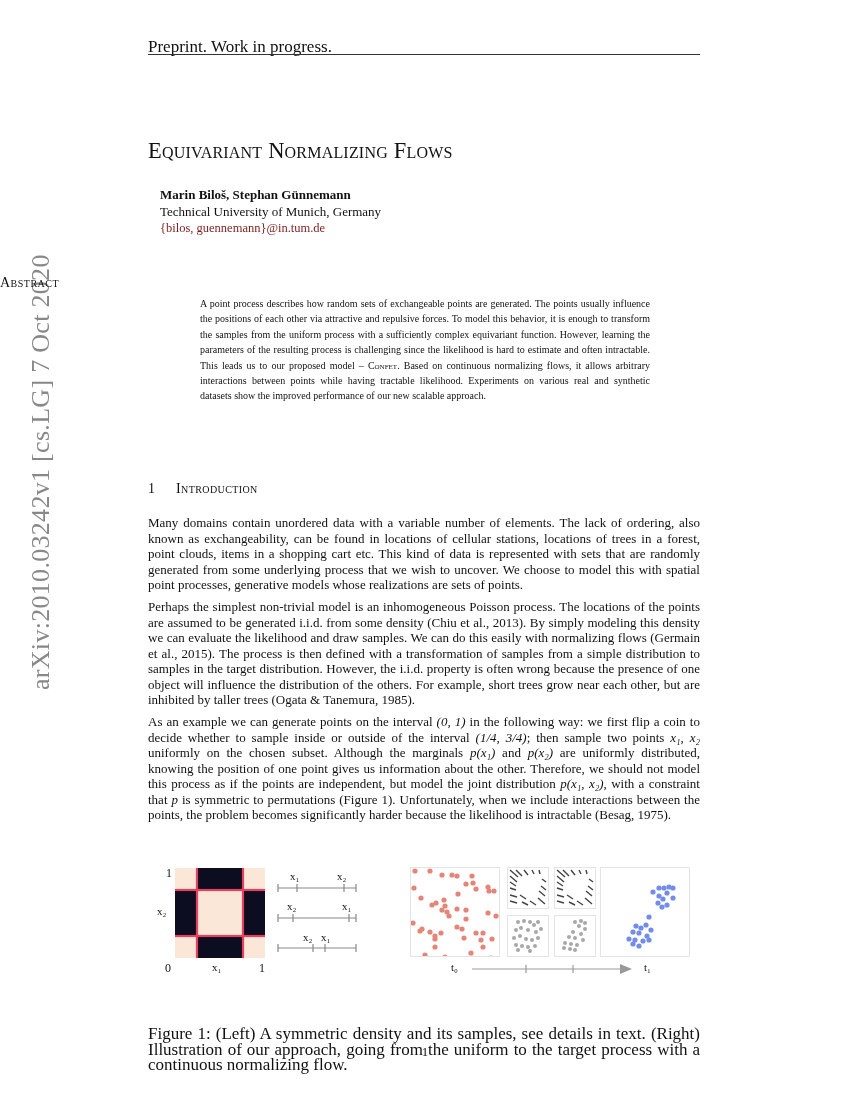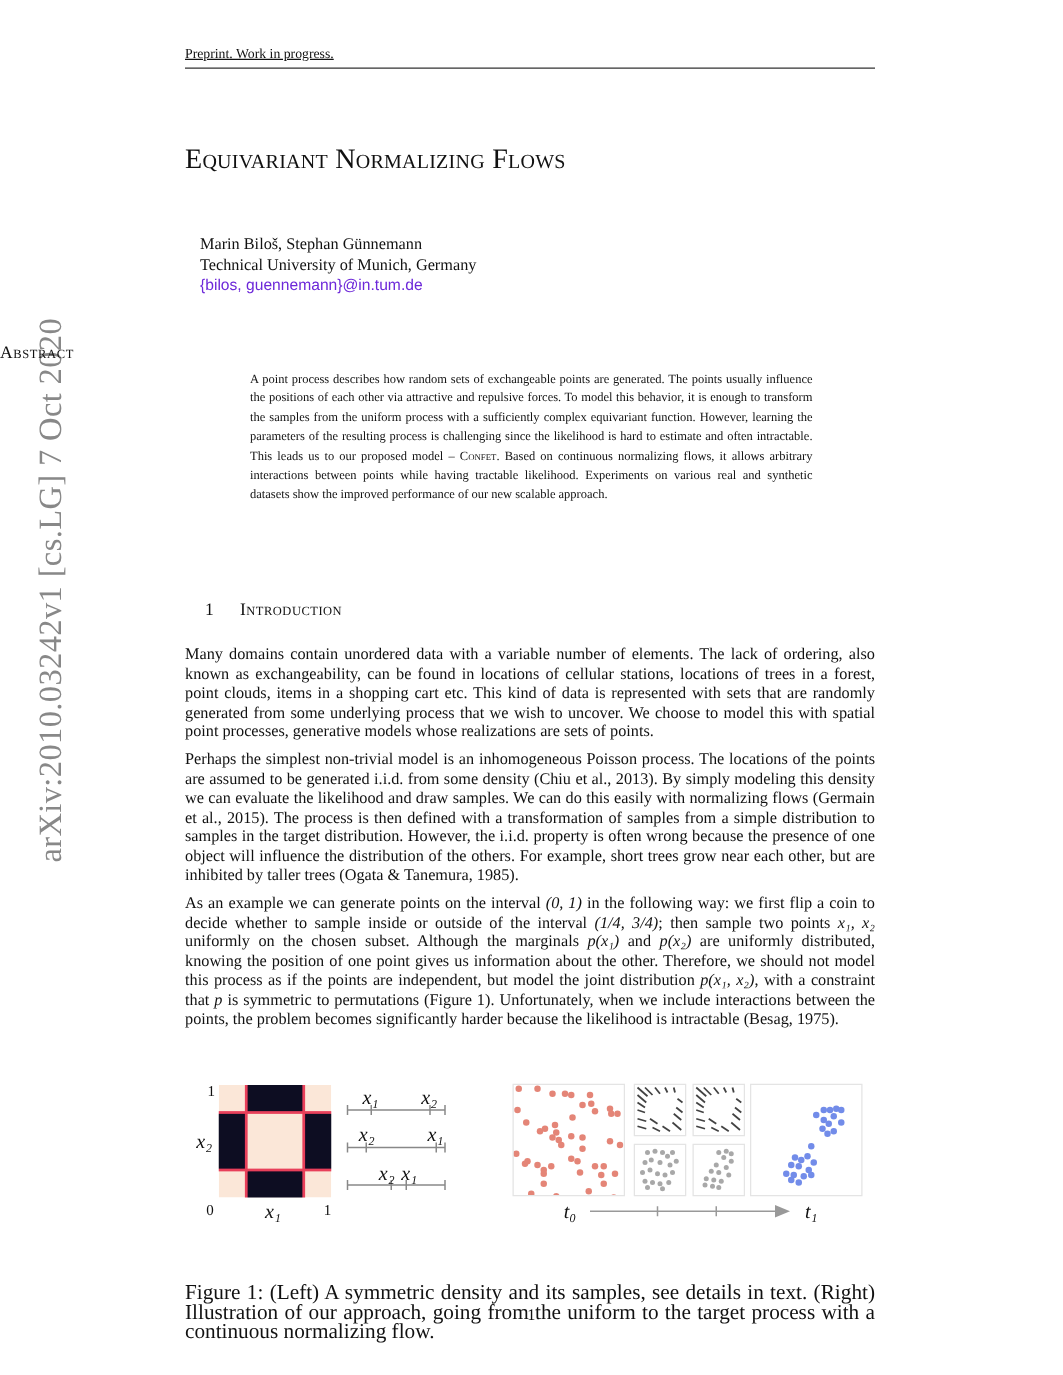--- a/index.html
+++ b/index.html
@@ -1,40 +1,40 @@
 <!DOCTYPE html>
 <html><head>
 <meta charset="utf-8">
 <style>
   html, body { margin: 0; padding: 0; background: #ffffff; }
   body { width: 850px; height: 1100px; position: relative; overflow: hidden;
          font-family: "Liberation Serif", "DejaVu Serif", serif; color: #111; }
   .abs { position: absolute; }
-  .header { left: 148px; top: 37px; font-size: 11px; text-decoration: underline; }
+  .header { left: 148px; top: 37px; font-size: 17px; }
   .header-rule { left: 148px; top: 54px; width: 552px; height: 1px; background: #333; }
   .title { left: 148px; top: 112px; font-size: 22.5px; line-height: 29px; letter-spacing: 0.2px; }
   .title .sc { font-variant: small-caps; }
   .authors { left: 160px; top: 186px; font-size: 13px; line-height: 17px; }
-  .authors .names { font-weight: normal; }
-  .authors .email { font-family: Liberation Sans, sans-serif; font-size: 12.5px; color: #6d28d9; }
+  .authors .names { font-weight: bold; }
+  .authors .email { font-family: Liberation Serif, serif; font-size: 12.5px; color: #7f1d1d; }
   .abstract-head { left: 0; width: 850px; top: 275px; text-align: left; font-size: 14px; font-variant: small-caps; letter-spacing: 0.5px; }
   .abstract { left: 200px; top: 296px; width: 450px; font-size: 10px; line-height: 15.4px; text-align: justify; }
-  .sc { font-variant: small-caps; }
+  .sc { font-variant: small-caps; margin-top: 24px; }
   .side { left: 26px; top: 690px; transform-origin: 0 0; transform: rotate(-90deg);
           font-size: 26px; color: #888; white-space: nowrap; letter-spacing: 0.3px; }
-  .sec-head { left: 148px; top: 481px; font-size: 14px; font-variant: small-caps; letter-spacing: 0.4px; margin-left: 16px; }
+  .sec-head { left: 148px; top: 481px; font-size: 14px; font-variant: small-caps; letter-spacing: 0.4px; }
   .sec-head .num { display: inline-block; width: 28px; }
   .para { left: 148px; width: 552px; font-size: 13px; line-height: 15.5px; text-align: justify; }
   .p1 { top: 515px; }
   .p2 { top: 599px; }
   .p3 { top: 714px; }
   .math { font-style: italic; }
   .caption { left: 148px; top: 1026px; width: 552px; font-size: 17px; line-height: 15.5px; text-align: justify; }
   .pagenum { left: 0; width: 850px; top: 1044px; text-align: center; font-size: 13px; }
-  .fig-label { font-size: 16px; font-style: italic; position: absolute; }
+  .fig-label { font-size: 11px; position: absolute; }
   .fig-num { font-size: 12px; position: absolute; }
   .panel { position: absolute; border: 1px solid #e4e4e4; background: #fff; }
 </style>
 </head>
 <body>
 
 <div class="abs side">arXiv:2010.03242v1  [cs.LG]  7 Oct 2020</div>
 
 <div class="abs header">Preprint. Work in progress.</div>
 <div class="abs header-rule"></div>

